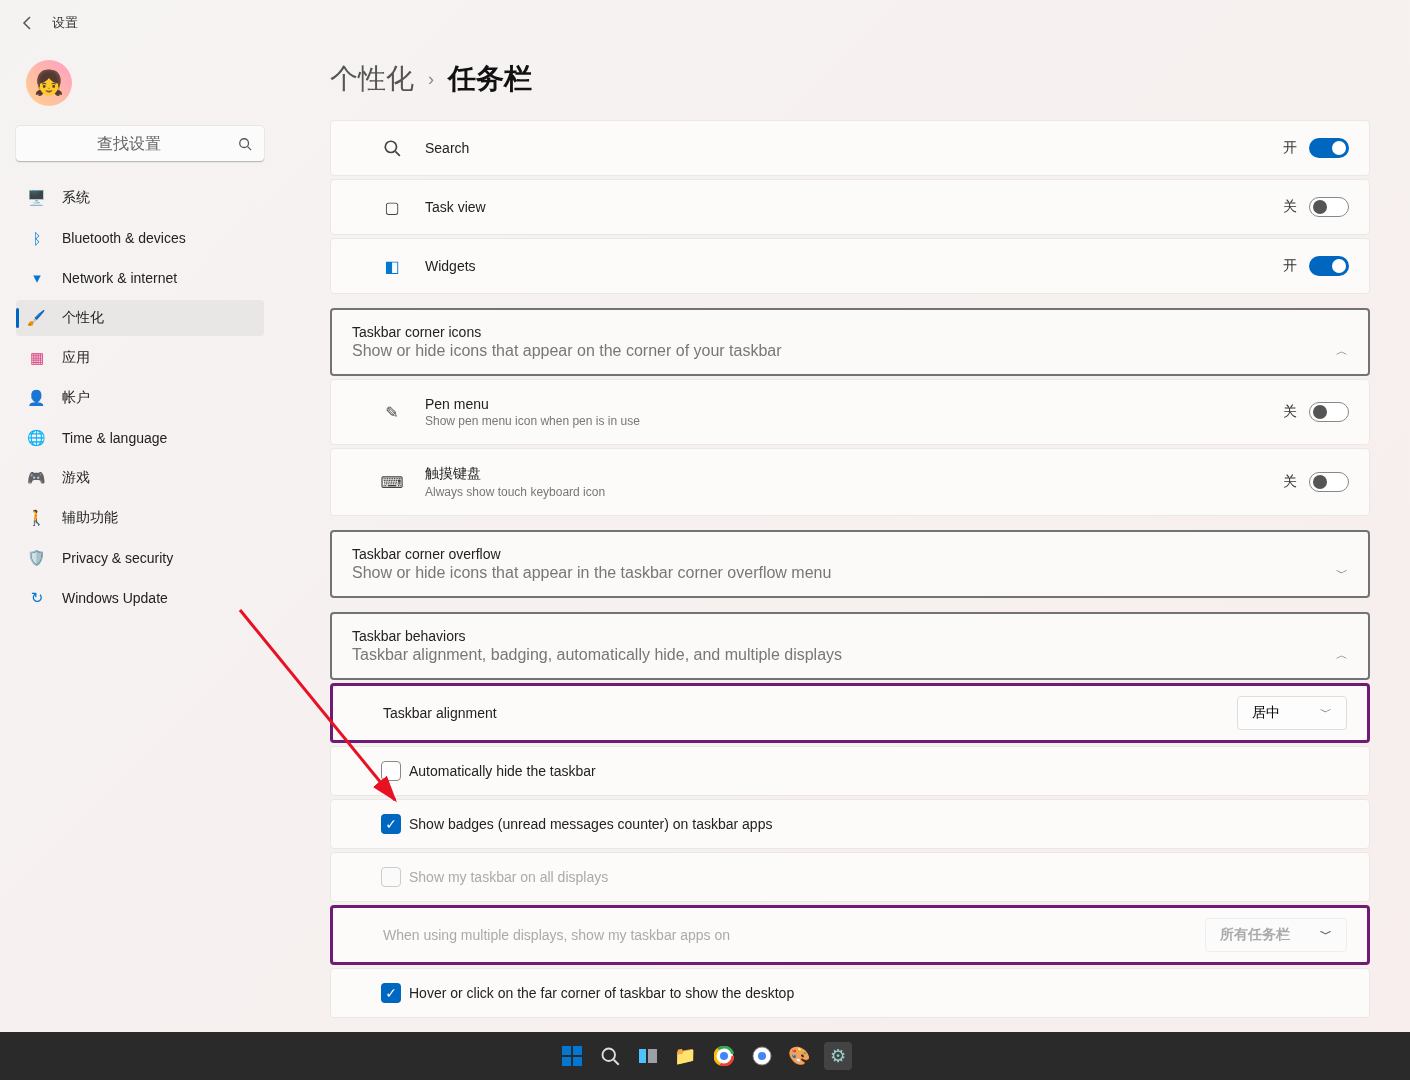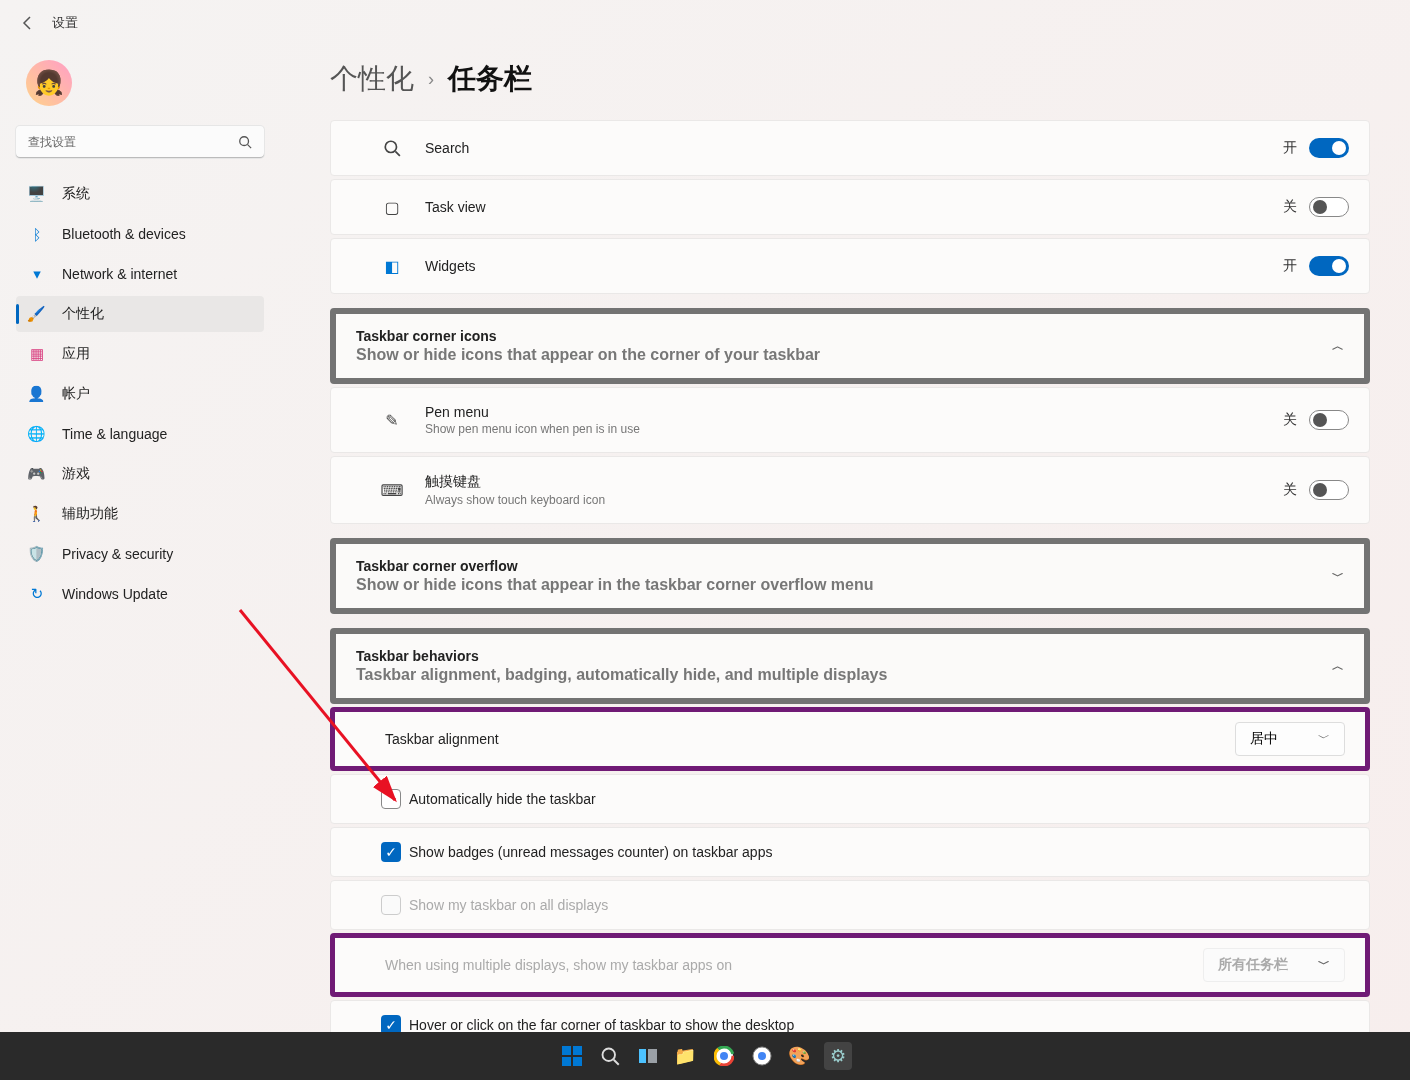--- a/index.html
+++ b/index.html
@@ -5,21 +5,21 @@
 * { margin: 0; padding: 0; box-sizing: border-box; font-family: "Segoe UI", "Microsoft YaHei", sans-serif; }
 body { background: linear-gradient(135deg, #f5f3f2 0%, #f7eeed 100%); width: 1410px; height: 1080px; overflow: hidden; position: relative; }
 
 .header { display: flex; align-items: center; padding: 14px 20px; gap: 16px; }
 .back-arrow { width: 16px; height: 16px; color: #555; cursor: pointer; }
 .header-title { font-size: 13px; color: #333; }
 
 .sidebar { position: absolute; left: 0; top: 50px; width: 280px; padding: 0 16px; }
 .avatar { width: 46px; height: 46px; border-radius: 50%; background: linear-gradient(45deg,#ffd38a,#ff9ec6); margin: 10px 0 20px 10px; display: flex; align-items: center; justify-content: center; font-size: 24px; }
 .search-box { position: relative; margin-bottom: 18px; }
-.search-box input { width: 100%; padding: 9px 34px 9px 12px; border: none; border-radius: 4px; background: #fbfbfb; box-shadow: inset 0 -1px 0 #bbb, 0 0 0 1px #e6e6e6; font-size: 12px; color: #333; }
+.search-box input { width: 100%; padding: 9px 34px 9px 12px; border: none; border-radius: 4px; background: #fbfbfb; box-shadow: inset 0 -1px 0 #bbb, 0 0 0 1px #e6e6e6; font-size: 16px; color: #333; text-align: center; }
 .search-box input::placeholder { color: #666; }
 .search-box .sicon { position: absolute; right: 12px; top: 50%; transform: translateY(-50%); color: #555; }
 
 .nav { display: flex; flex-direction: column; gap: 4px; }
 .nav-item { display: flex; align-items: center; gap: 16px; padding: 9px 12px; border-radius: 4px; cursor: pointer; font-size: 14px; color: #222; position: relative; }
 .nav-item.active { background: #e9e7e6; }
 .nav-item.active::before { content: ""; position: absolute; left: 0; top: 8px; bottom: 8px; width: 3px; background: #0067c0; border-radius: 2px; }
 .nav-icon { width: 18px; height: 18px; display: flex; align-items: center; justify-content: center; font-size: 15px; }
 
 .main { position: absolute; left: 330px; right: 40px; top: 60px; bottom: 60px; }
@@ -29,21 +29,21 @@
 .breadcrumb .bc-current { color: #111; font-weight: 600; }
 
 .card { background: #fcfbfa; border: 1px solid #eae8e7; padding: 16px 20px; display: flex; align-items: center; gap: 18px; margin-bottom: 3px; border-radius: 4px; }
 .card.sub { padding-left: 50px; gap: 22px; }
 .card .iconbox { width: 22px; height: 22px; display: flex; align-items: center; justify-content: center; color: #444; }
 .card .text { flex: 1; }
 .card .title { font-size: 14px; color: #222; }
 .card .subtitle { font-size: 12px; color: #777; margin-top: 2px; }
 .card .right { display: flex; align-items: center; gap: 12px; }
 
-.section-head { background: #fbfaf9; border: 6px solid #737373; padding: 14px 20px; border-radius: 4px; margin-top: 14px; margin-bottom: 3px; display: flex; align-items: center; font-weight: bold; }
+.section-head { background: #fbfaf9; border: 2px solid #737373; padding: 14px 20px; border-radius: 4px; margin-top: 14px; margin-bottom: 3px; display: flex; align-items: flex-end; }
 .section-head .stext { flex: 1; }
 .section-head .stitle { font-size: 14px; color: #222; }
 .section-head .ssub { font-size: 16px; color: #777; margin-top: 2px; }
 .chevron { color: #666; font-size: 12px; }
 
 .toggle-group { display: flex; align-items: center; gap: 10px; }
 .toggle-label { font-size: 14px; color: #333; }
 .toggle { width: 40px; height: 20px; border-radius: 10px; position: relative; cursor: pointer; }
 .toggle.on { background: #0067c0; }
 .toggle.off { background: #fff; border: 1px solid #888; }
@@ -52,21 +52,21 @@
 .toggle.off .knob { left: 3px; background: #555; top: 2px; }
 
 .checkbox-row { background: #fcfbfa; border: 1px solid #eae8e7; padding: 14px 20px 14px 50px; display: flex; align-items: center; gap: 8px; border-radius: 4px; margin-bottom: 3px; }
 .checkbox { width: 20px; height: 20px; border-radius: 4px; display: flex; align-items: center; justify-content: center; font-size: 14px; cursor: pointer; }
 .checkbox.checked { background: #0067c0; color: #fff; }
 .checkbox.unchecked { border: 1px solid #888; background: #fff; }
 .checkbox.disabled { border: 1px solid #ccc; background: #fafafa; }
 .cb-label { font-size: 14px; color: #222; }
 .cb-label.disabled { color: #aaa; }
 
-.dropdown-row { background: #fcfbfa; border: 5px solid #701a75; padding: 10px 20px 10px 50px; display: flex; align-items: center; border-radius: 4px; margin-bottom: 3px; }
+.dropdown-row { background: #fcfbfa; border: 3px solid #701a75; padding: 10px 20px 10px 50px; display: flex; align-items: center; border-radius: 4px; margin-bottom: 3px; }
 .dropdown-row .dlabel { flex: 1; font-size: 14px; color: #222; }
 .dropdown-row .dlabel.disabled { color: #aaa; }
 .dropdown { border: 1px solid #ddd; background: #fdfdfd; padding: 7px 14px; border-radius: 4px; display: flex; align-items: flex-start; gap: 30px; font-size: 14px; cursor: pointer; min-width: 110px; justify-content: space-between; }
 .dropdown.disabled { border-color: #eee; color: #aaa; background: #fbfbfb; font-weight: bold; }
 
 .footer-links { margin-top: 28px; display: flex; flex-direction: column; gap: 12px; }
 .footer-link { display: flex; align-items: center; gap: 16px; font-size: 14px; color: #0067c0; cursor: pointer; }
 .footer-link .flicon { color: #444; width: 18px; }
 
 .arrow-annot { position: absolute; left: 230px; top: 600px; pointer-events: none; }

